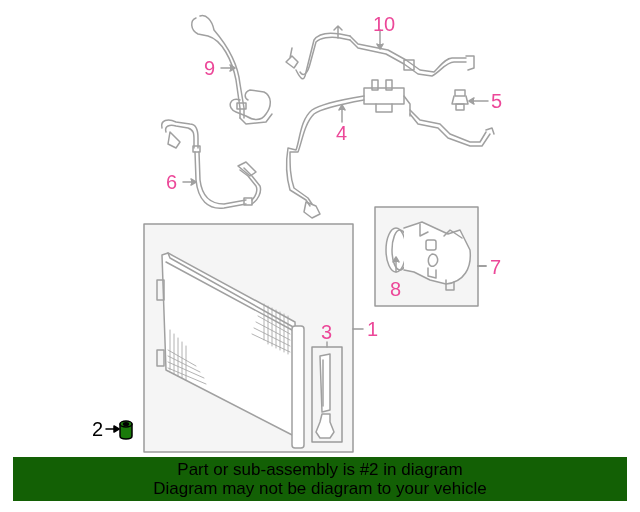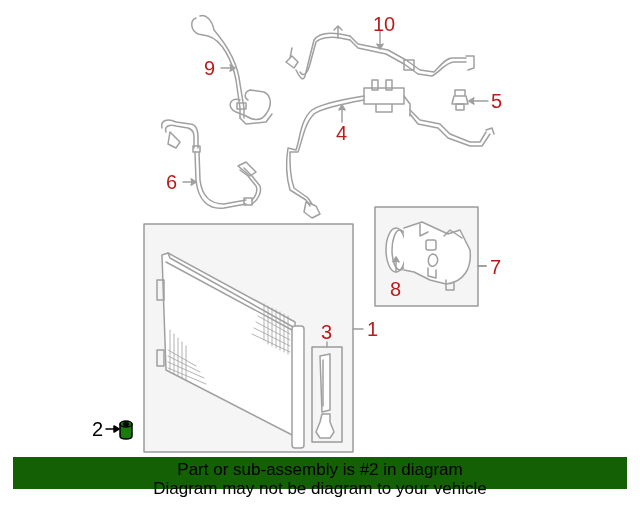--- a/index.html
+++ b/index.html
@@ -1,20 +1,20 @@
 <!DOCTYPE html>
 <html><head>
 <meta charset="utf-8">
 <style>
   html, body { margin: 0; padding: 0; background: #ffffff; }
   body { width: 640px; height: 512px; position: relative; overflow: hidden; font-family: "Liberation Sans", sans-serif; }
   .diagram { position: absolute; left: 0; top: 0; width: 640px; height: 512px; }
-  .callout { position: absolute; font-family: "Liberation Sans", sans-serif; font-size: 20px; color: #b91c1c; line-height: 1; }
+  .callout { position: absolute; font-family: "Liberation Sans", sans-serif; font-size: 20px; color: #ec4899; line-height: 1; }
   .callout.active { color: #000000; }
-  .banner { position: absolute; left: 13px; top: 457px; width: 614px; height: 32px; background: #136005; color: #000; text-align: center; font-size: 17px; line-height: 19px; padding-top: 3px; box-sizing: border-box; }
+  .banner { position: absolute; left: 13px; top: 457px; width: 614px; height: 44px; background: #136005; color: #000; text-align: center; font-size: 17px; line-height: 19px; padding-top: 3px; box-sizing: border-box; }
   .banner div { white-space: nowrap; }
 </style>
 </head>
 <body>
 
 <svg class="diagram" viewBox="0 0 640 512" xmlns="http://www.w3.org/2000/svg">
   <g fill="none" stroke="#a0a0a0" stroke-width="1.5" stroke-linecap="round" stroke-linejoin="round">
 
     <g>
       <path d="M196 18 C190 20 190 30 198 34 L208 36 C222 40 232 60 236 80 L240 108 L240 118"></path>

